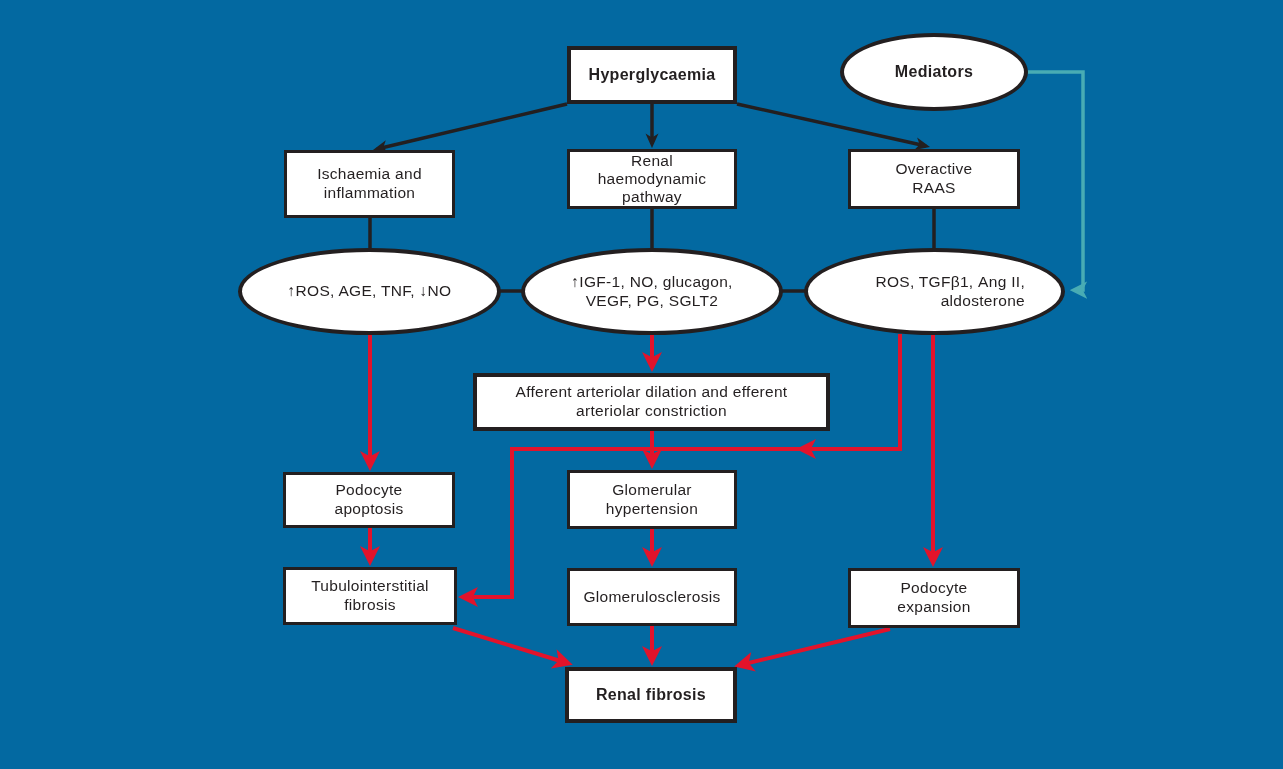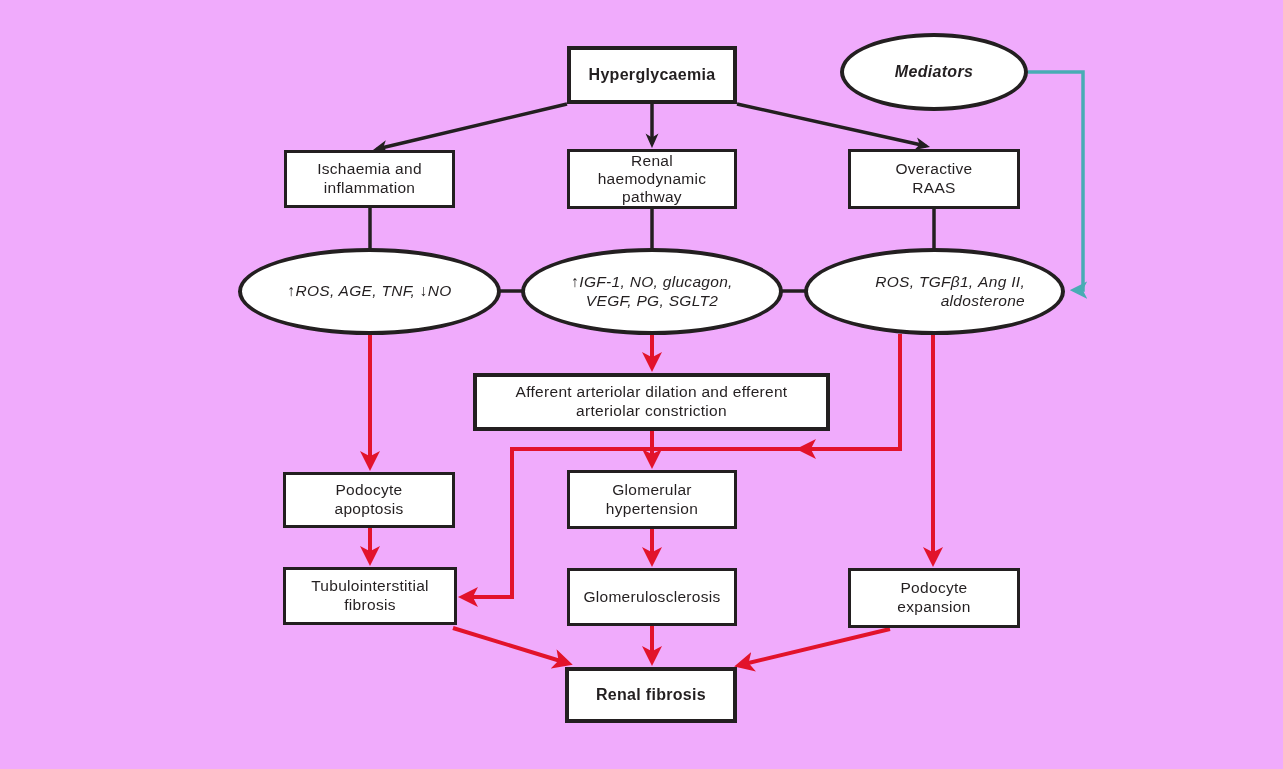--- a/index.html
+++ b/index.html
@@ -1,38 +1,38 @@
 <!DOCTYPE html>
 <html><head>
 <meta charset="utf-8">
 <style>
   html,body{margin:0;padding:0;background:#ffffff;}
   .canvas{
     position:relative;
     width:1283px;height:769px;
-    background:#f0abfc;
+    background:#0369a1;
     font-family:"Liberation Sans", sans-serif;
     color:#231f20;
     overflow:hidden;
   }
   svg.connectors{position:absolute;left:0;top:0;width:1283px;height:769px;}
   .node{
     position:absolute;
     box-sizing:border-box;
     display:flex;align-items:center;justify-content:center;
     text-align:center;
     background:#ffffff;
     font-size:15.5px;
     line-height:1.2;
     letter-spacing:0.3px;
     color:#231f20;
   }
   .box{border:3px solid #231f20;}
   .box.thick{border-width:4px;}
-  .ellipse{border:4px solid #231f20;border-radius:50%;font-style:italic;}
+  .ellipse{border:4px solid #231f20;border-radius:50%;}
   .bold{font-weight:bold;}
 </style>
 </head>
 <body>
 
 <div class="canvas">
 
   <svg class="connectors" viewBox="0 0 1283 769" xmlns="http://www.w3.org/2000/svg">
     <defs>
       <marker id="ah-black" markerUnits="strokeWidth" viewBox="0 0 10 10" markerWidth="4.2" markerHeight="4.2" refX="7.2" refY="5" orient="auto">
@@ -75,21 +75,21 @@
   </svg>
 
   <div class="node box thick bold" style="left:567px;top:46px;width:170px;height:58px;font-size:16px;">
     <span>Hyperglycaemia</span>
   </div>
 
   <div class="node ellipse bold" style="left:840px;top:33px;width:188px;height:78px;font-size:16px;">
     <span>Mediators</span>
   </div>
 
-  <div class="node box" style="left:284px;top:150px;width:171px;height:58px;padding:0 24px;">
+  <div class="node box" style="left:284px;top:150px;width:171px;height:68px;padding:0 24px;">
     <span>Ischaemia and inflammation</span>
   </div>
 
   <div class="node box" style="left:567px;top:149px;width:170px;height:60px;padding:13px 16px;line-height:1.15;">
     <span>Renal haemodynamic pathway</span>
   </div>
 
   <div class="node box" style="left:848px;top:149px;width:172px;height:60px;padding:0 40px;">
     <span>Overactive RAAS</span>
   </div>

